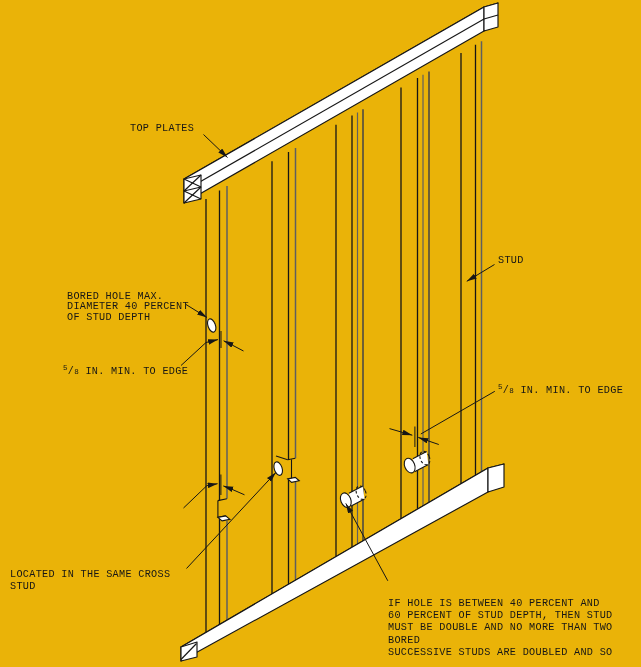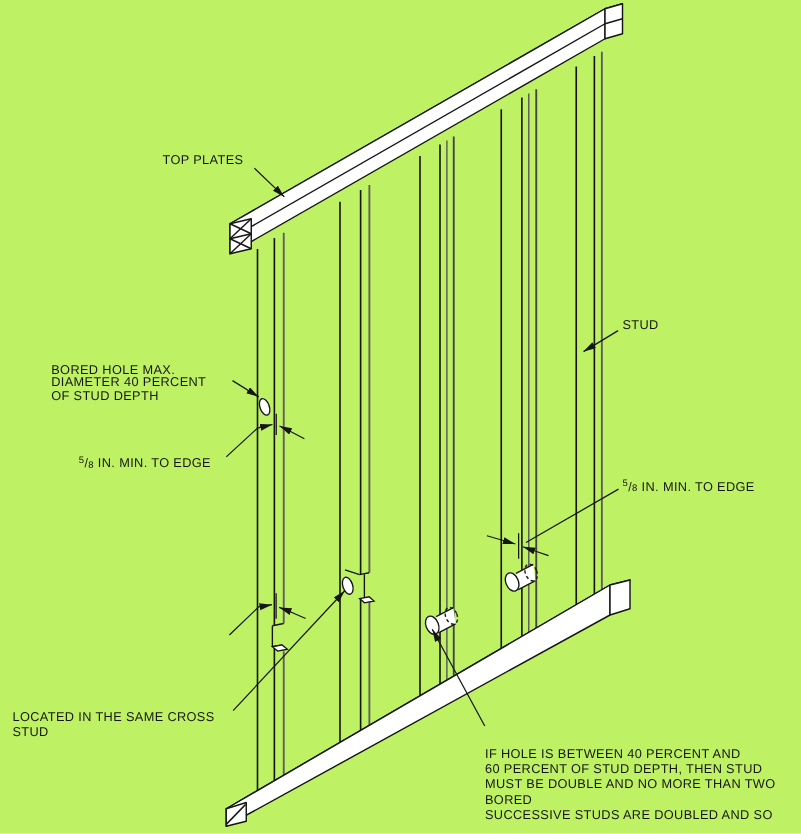--- a/index.html
+++ b/index.html
@@ -1,17 +1,17 @@
 <!DOCTYPE html>
 <html><head>
 <meta charset="utf-8">
 <style>
   html,body{margin:0;padding:0;background:#ffffff;}
-  .stage{position:relative;width:641px;height:667px;background:#bef264;overflow:hidden;
-         font-family:Liberation Sans, sans-serif;}
+  .stage{position:relative;width:641px;height:667px;background:#eab308;overflow:hidden;
+         font-family:Liberation Mono, monospace;}
   .stage svg{position:absolute;left:0;top:0;}
   .lbl{position:absolute;font-size:10.2px;line-height:12.2px;letter-spacing:0.3px;
        color:#161616;white-space:nowrap;}
   .lbl.tight{line-height:10.9px;}
   .fnum{font-size:7.6px;vertical-align:3.5px;}
   .fden{font-size:7.6px;vertical-align:-0.5px;}
   .fsl{font-size:10px;}
 </style>
 </head>
 <body>
@@ -151,21 +151,21 @@
       <path d="M389.5,428.6 L404,432.8 L412.3,435.2" marker-end="url(#ah)"></path>
       <path d="M438.8,444.5 L425,439.8 L418.3,437.4" marker-end="url(#ah)"></path>
     </g>
   </g>
 </svg>
 
 <div class="lbl" style="left:130px;top:122.5px">
   <span>TOP PLATES</span>
 </div>
 
-<div class="lbl tight" style="left:41px;top:291.5px">
+<div class="lbl tight" style="left:67px;top:291.5px">
   <div>BORED HOLE MAX.</div>
   <div>DIAMETER 40 PERCENT</div>
   <div>OF STUD DEPTH</div>
 </div>
 
 <div class="lbl" style="left:63px;top:362px">
   <span class="fnum">5</span><span class="fsl">/</span><span class="fden">8</span><span> IN. MIN. TO EDGE</span>
 </div>
 
 <div class="lbl" style="left:498px;top:255px">

